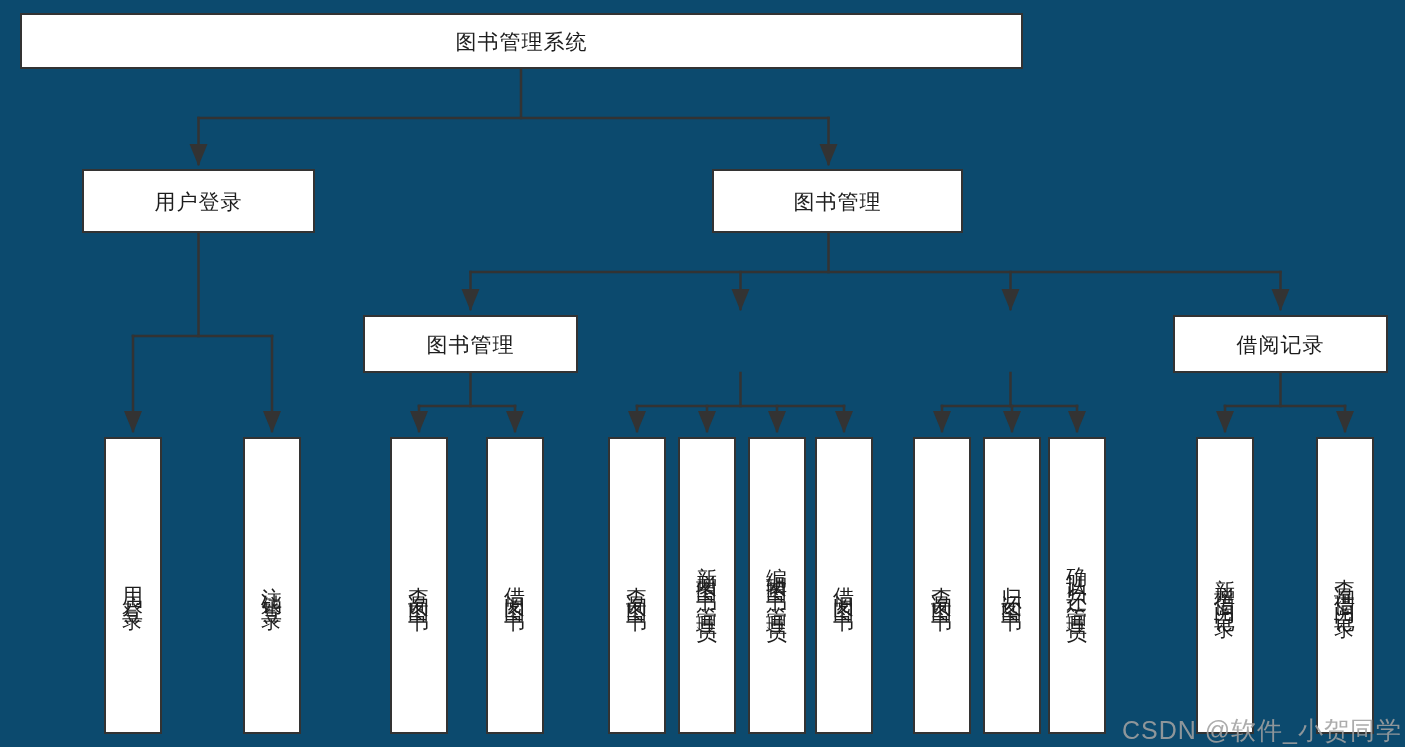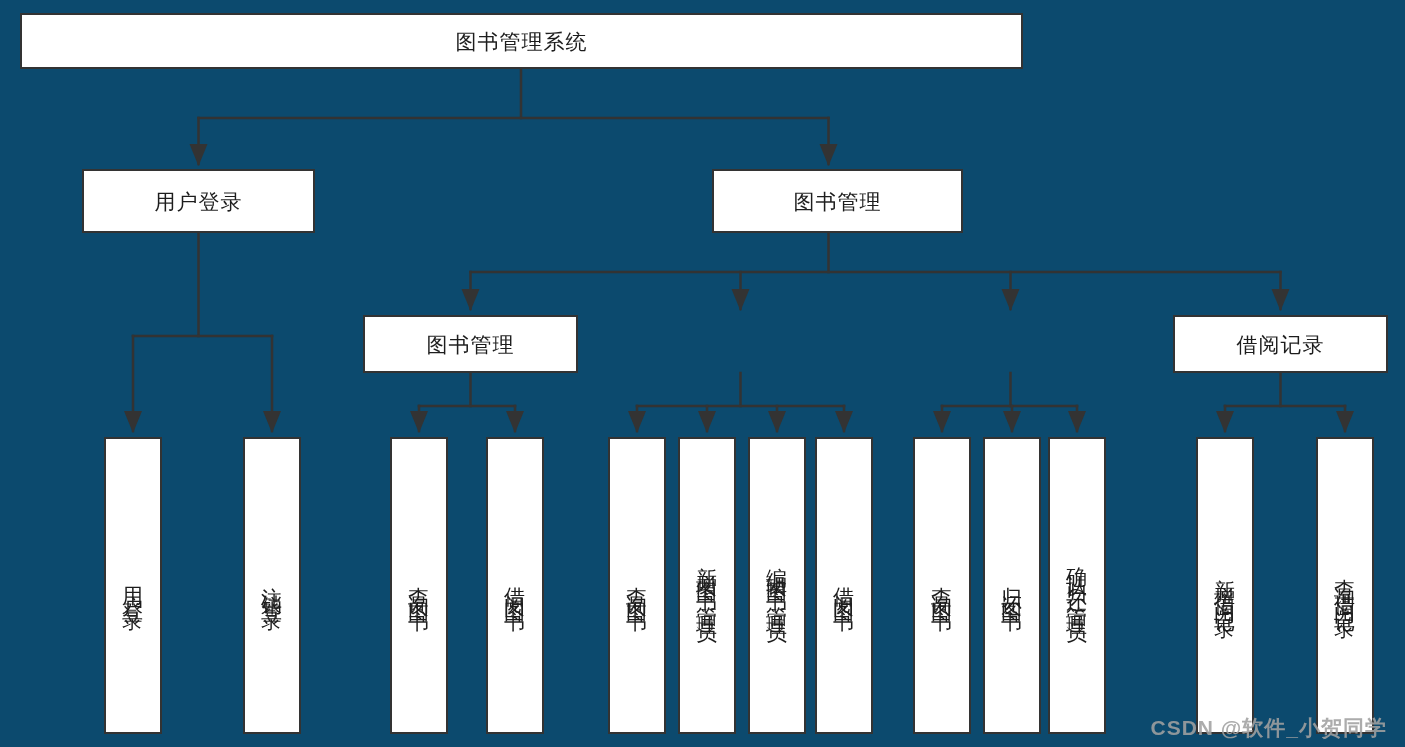--- a/index.html
+++ b/index.html
@@ -38,27 +38,26 @@
   }
   .node.v {
     writing-mode: vertical-rl;
     text-orientation: mixed;
     letter-spacing: 8px;
     font-size: 21px;
   }
   #watermark {
     position: absolute;
     top: 714px;
-    right: 18px;
-    font-size: 21px;
+    right: 3px;
+    font-size: 25px;
     color: rgba(160, 160, 160, 0.88);
     letter-spacing: 1px;
     z-index: 5;
     white-space: nowrap;
-    font-weight: bold;
   }
 </style>
 </head>
 <body>
 
 <div id="stage">
 
   <svg id="connectors" width="1405" height="747" viewBox="0 0 1405 747">
     <defs>
       <marker id="arrow" viewBox="0 0 24 20" refX="21" refY="10" markerWidth="24" markerHeight="20" markerUnits="userSpaceOnUse" orient="auto">

